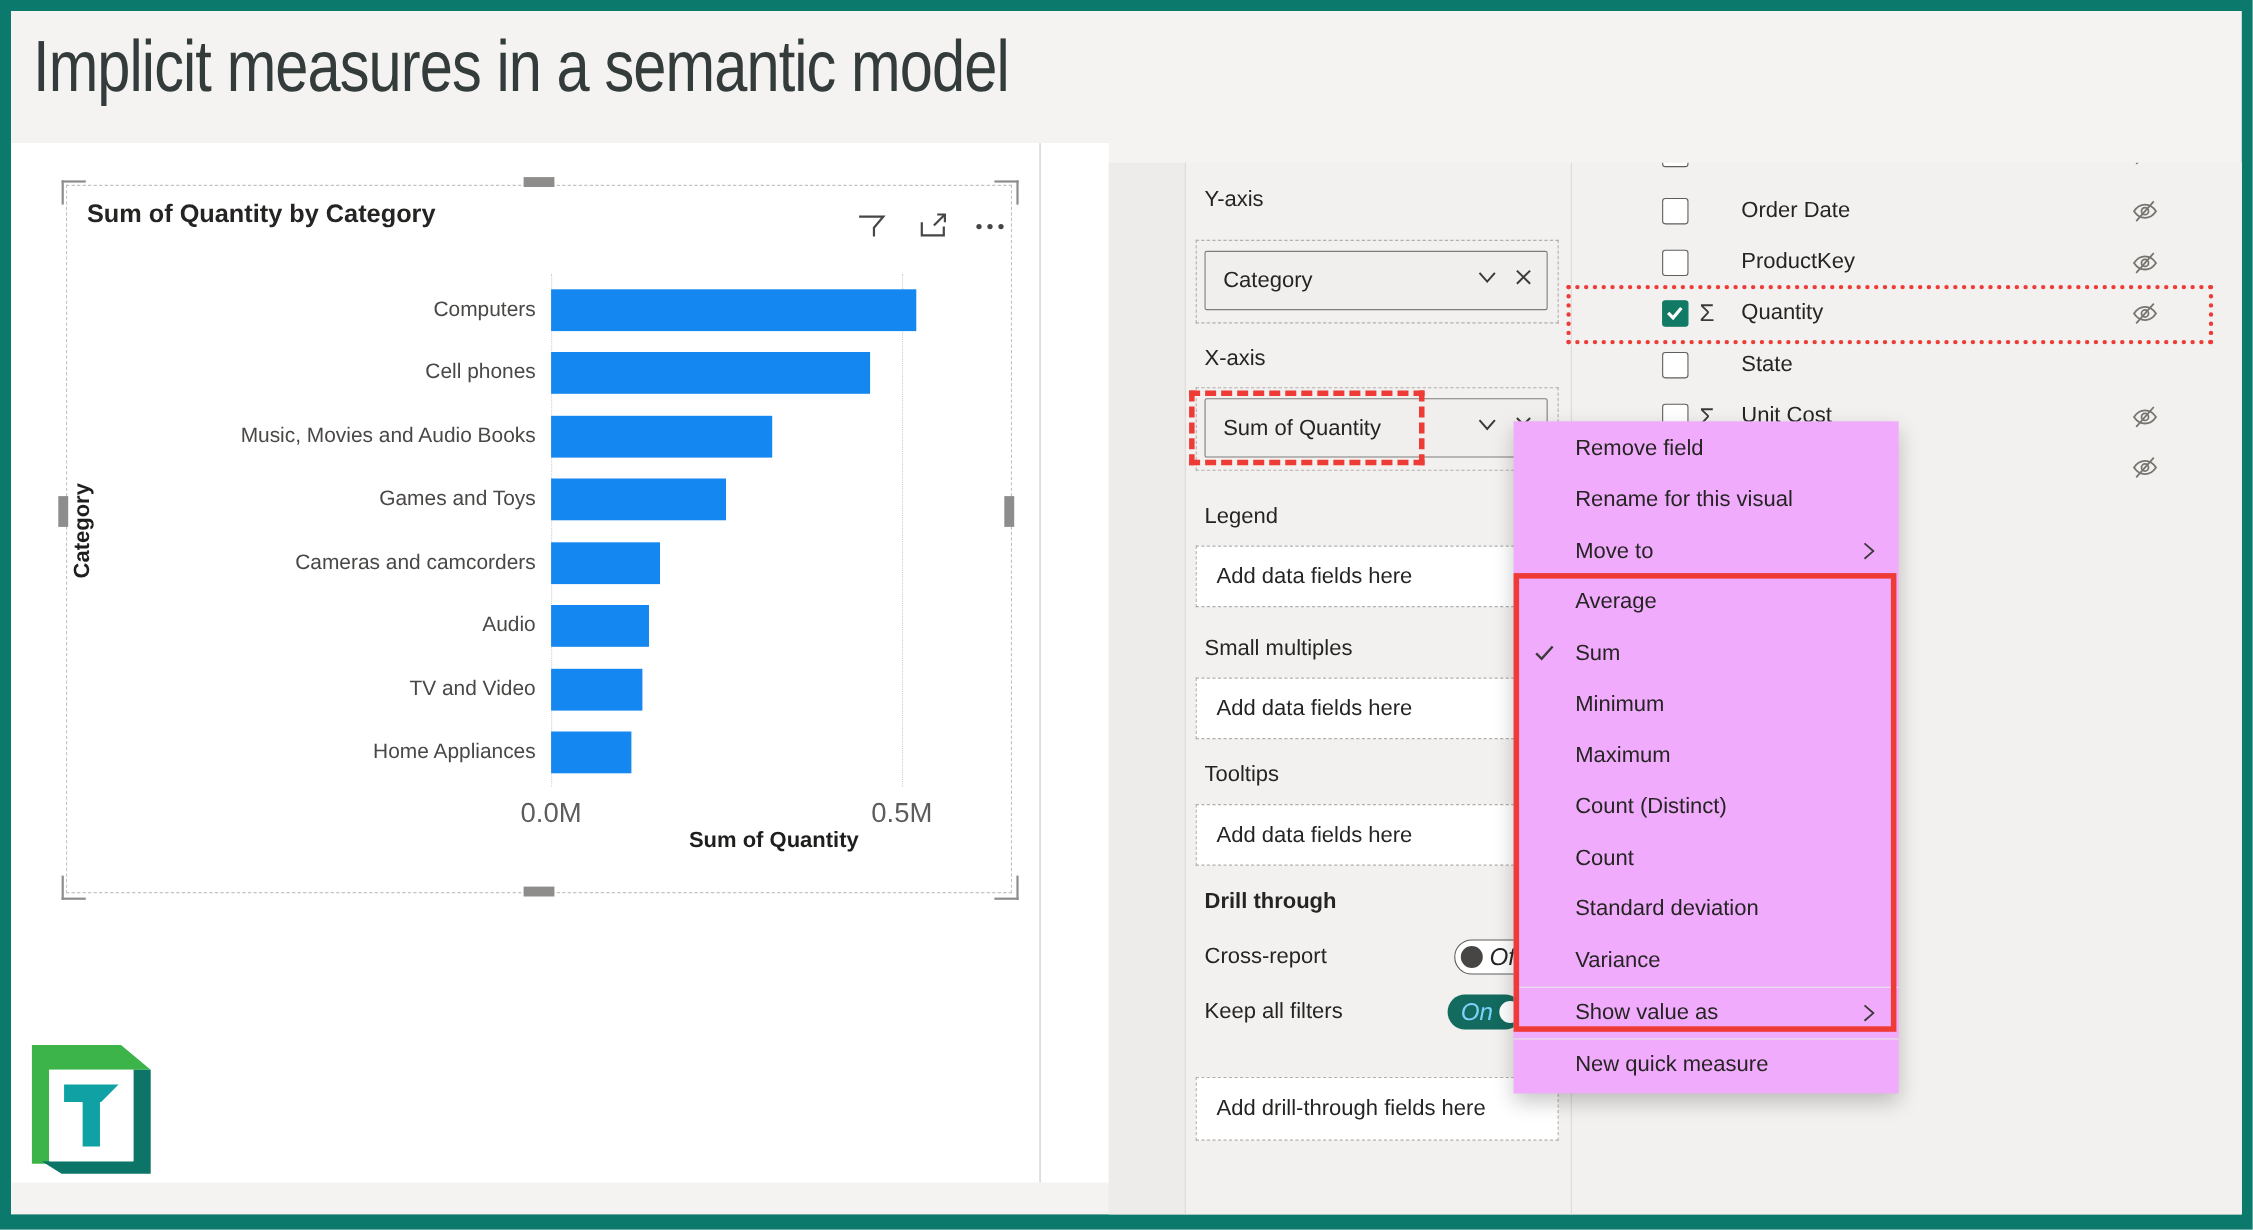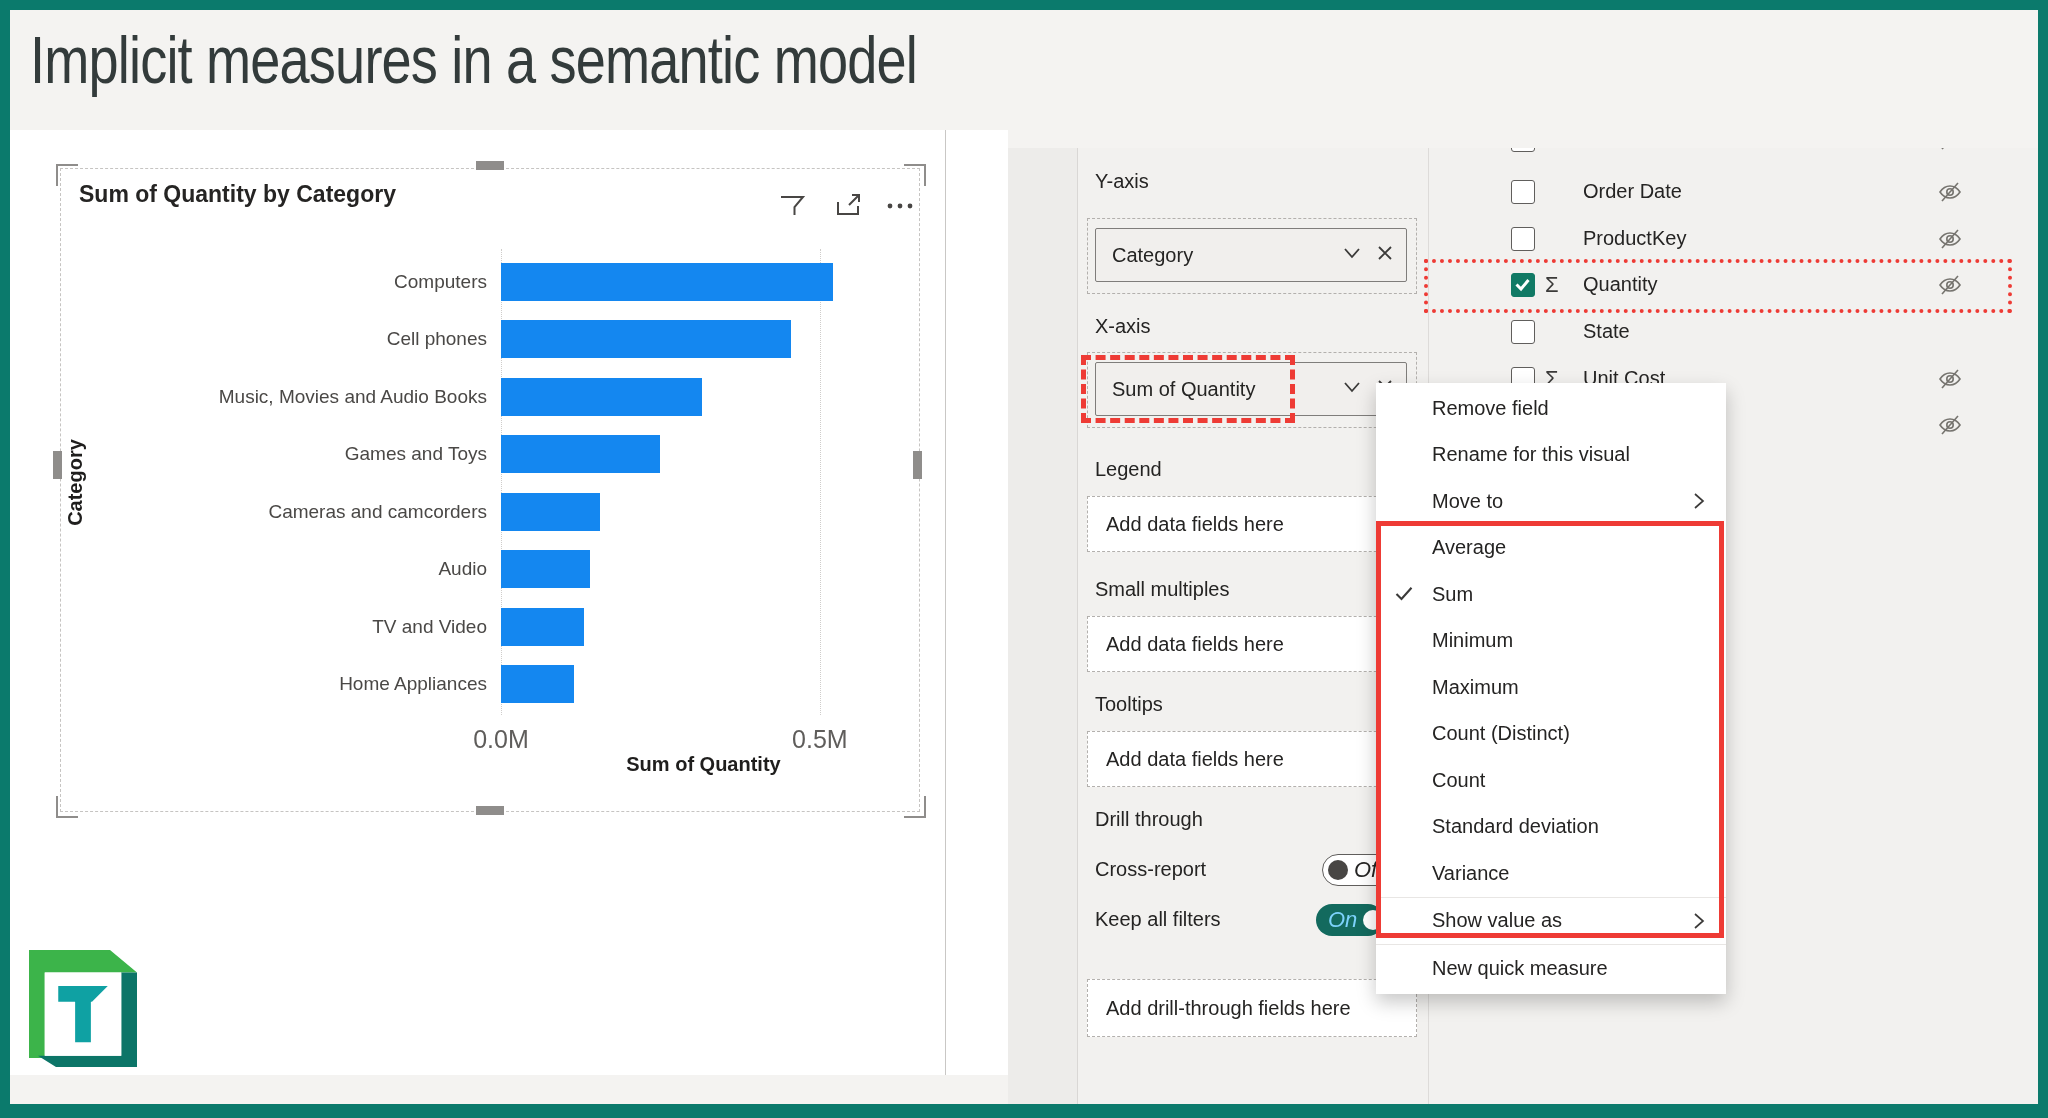--- a/index.html
+++ b/index.html
@@ -28,21 +28,21 @@
   .clabel{width:420px;text-align:right;padding-right:14px;font-size:19px;color:#4a4846;box-sizing:border-box;white-space:nowrap;}
   .cbararea{position:relative;flex:1;height:100%;}
   .cbar{position:absolute;left:0;top:50%;transform:translateY(-50%);height:38px;}
   .gridline{position:absolute;top:80px;height:466px;width:0;border-left:1px dotted #cfcdcb;z-index:0;}
   .xtick{position:absolute;top:556px;transform:translateX(-50%);font-size:25px;color:#5f5d5b;}
   .xtitle{position:absolute;left:440px;width:405px;top:584px;text-align:center;font-size:20px;font-weight:bold;color:#1f1e1d;}
   .ytitle{position:absolute;left:-136px;top:302px;width:300px;text-align:center;font-size:20px;font-weight:bold;color:#1f1e1d;transform:rotate(-90deg);}
 
   
   .lbl{position:absolute;font-size:20px;color:#252423;white-space:nowrap;}
-  .lbl.bold{font-weight:normal;}
+  .lbl.bold{font-weight:bold;}
   .pillbox{position:absolute;border:1px dashed #b3b0ad;box-sizing:border-box;}
   .pill{position:absolute;background:#f1efed;border:1px solid #7f7d7b;border-radius:2px;box-sizing:border-box;
     display:flex;align-items:center;padding-left:16px;font-size:20px;color:#252423;}
   .pill .spacer{flex:1;}
   .well{position:absolute;border:1px dashed #b3b0ad;background:#fff;box-sizing:border-box;
     display:flex;align-items:center;padding-left:18px;font-size:20px;color:#252423;overflow:hidden;white-space:nowrap;}
   .toggle{position:absolute;height:32px;border-radius:16px;display:flex;align-items:center;font-size:22px;box-sizing:border-box;z-index:2;font-style:italic;}
   .toggle.off{background:#fff;border:1px solid #605e5c;color:#252423;}
   .toggle.on{background:#136a5e;color:#7dd3fc;}
   .knob{width:20px;height:20px;border-radius:50%;}
@@ -51,21 +51,21 @@
 
   
   .frow{position:absolute;left:0;width:100%;height:47px;}
   .fcheck{position:absolute;left:82px;top:11px;width:24px;height:24px;border:1.5px solid #605e5c;border-radius:3px;background:#fff;box-sizing:border-box;}
   .fcheck.checked{background:#117a65;border-color:#117a65;}
   .fsigma{position:absolute;left:116px;top:10px;font-size:22px;color:#3b3a39;}
   .fname{position:absolute;left:154px;top:11px;font-size:20px;color:#252423;white-space:nowrap;}
   .feye{position:absolute;left:508px;top:10px;width:26px;height:26px;}
 
   
-  .menu{position:absolute;left:1376px;top:383px;width:350px;background:#ffffff;z-index:10;
+  .menu{position:absolute;left:1376px;top:383px;width:350px;background:#f0abfc;z-index:10;
     box-shadow:0 8px 18px rgba(0,0,0,.22);padding:2px 0;}
   .menu-item{position:relative;height:46.5px;display:flex;align-items:center;padding-left:56px;font-size:20px;color:#252423;box-sizing:border-box;}
   .menu-sep{border-top:1px solid #e8e6e4;margin:0;}
   .mi-check{position:absolute;left:18px;top:13px;width:20px;height:20px;}
   .mi-chevron{position:absolute;right:18px;top:14px;width:18px;height:18px;}
 
   
   .red-dashed{position:absolute;left:1081px;top:355px;width:214px;height:68px;border:5px dashed #ee3b35;box-sizing:border-box;z-index:6;}
   .red-dotted{position:absolute;left:1424px;top:259px;width:588px;height:54px;border:4px dotted #ee3b35;box-sizing:border-box;z-index:6;}
   .red-solid{position:absolute;left:1376px;top:521px;width:348px;height:417px;border:5px solid #ee3b35;box-sizing:border-box;z-index:12;}

